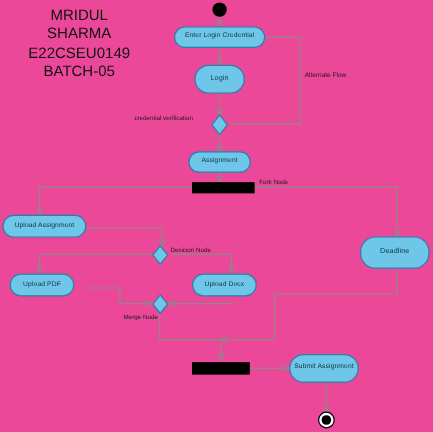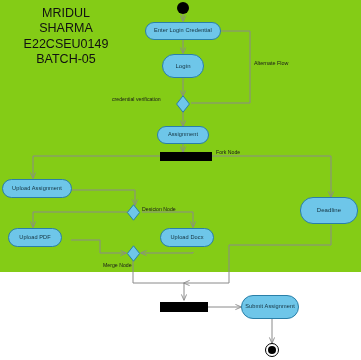--- a/index.html
+++ b/index.html
@@ -9,22 +9,22 @@
   }
   body {
     width: 361px;
     height: 360px;
     font-family: "Liberation Sans", sans-serif;
     overflow: hidden;
   }
   #canvas {
     position: relative;
     width: 361px;
-    height: 272px;
-    background: #84cc16;
+    height: 360px;
+    background: #ec4899;
   }
   #wires {
     position: absolute;
     left: 0;
     top: 0;
     width: 361px;
     height: 360px;
   }
   .node {
     position: absolute;

